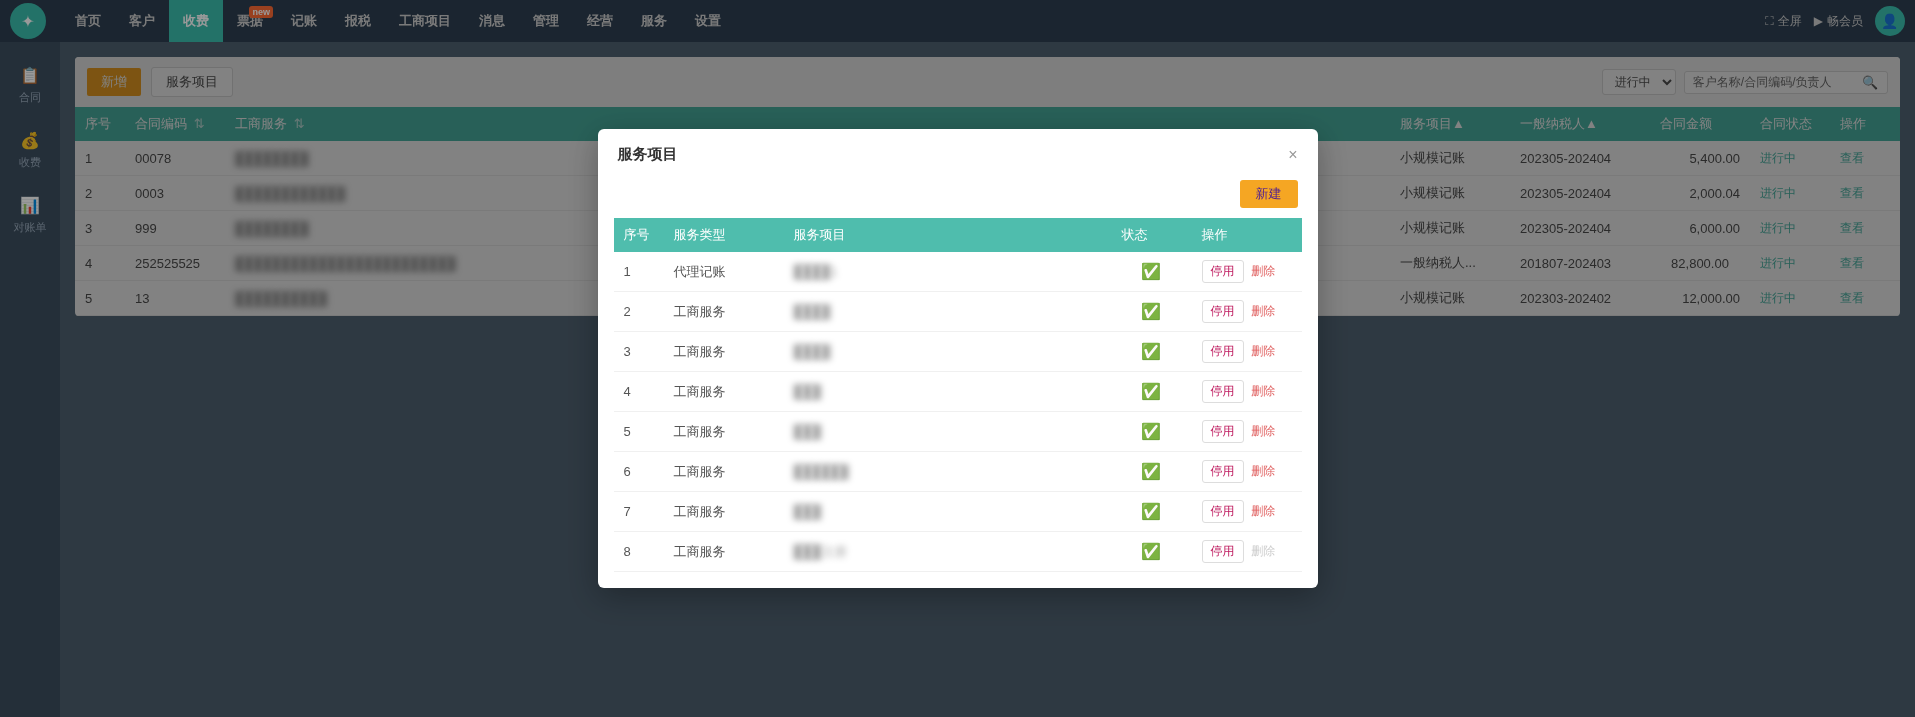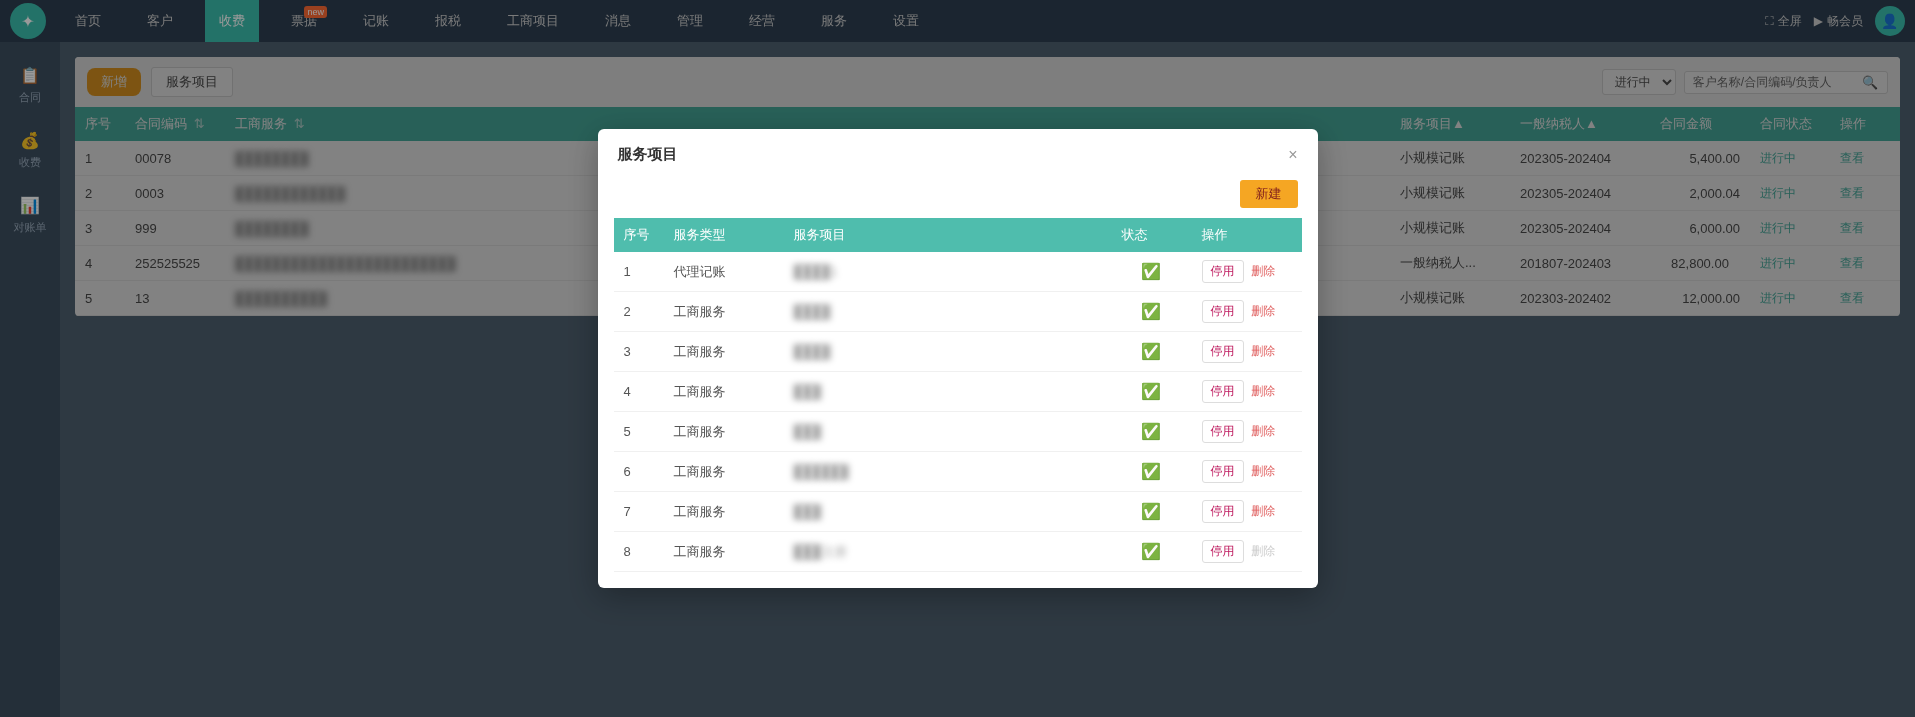--- a/index.html
+++ b/index.html
@@ -17,21 +17,21 @@
     }
     .top-nav .logo {
       width: 36px; height: 36px;
       background: #3bbfad;
       border-radius: 50%;
       display: flex; align-items: center; justify-content: center;
       color: white; font-size: 16px; margin-right: 15px;
       flex-shrink: 0;
     }
     .top-nav .nav-items {
-      display: flex; align-items: flex-end; gap: 18px;
+      display: flex; align-items: flex-end; gap: 0; font-weight: bold;
     }
     .top-nav .nav-item {
       padding: 0 14px; height: 42px; display: flex; align-items: center;
       color: #ccc; cursor: pointer; font-size: 13px; position: relative;
     }
     .top-nav .nav-item.active {
       background: #3bbfad; color: #fff;
     }
     .top-nav .nav-item .badge-new {
       background: #ff6b35; color: white; font-size: 9px;
@@ -81,21 +81,21 @@
     .table-container {
       background: #fff; border-radius: 4px; overflow: hidden;
       filter: brightness(0.85);
     }
     .table-toolbar {
       padding: 10px 12px; display: flex; align-items: center; gap: 10px;
       background: #f7f7f7;
     }
     .btn-add {
       background: #f5a623; color: white; border: none;
-      padding: 5px 14px; border-radius: 8px; cursor: pointer; font-size: 13px;
+      padding: 5px 14px; border-radius: 2px; cursor: pointer; font-size: 13px;
     }
     .btn-service {
       background: white; border: 1px solid #ddd;
       padding: 5px 14px; border-radius: 3px; cursor: pointer; font-size: 13px; color: #555;
     }
     .filter-section { margin-left: auto; display: flex; align-items: center; gap: 8px; }
     .filter-select {
       border: 1px solid #ddd; padding: 4px 8px; border-radius: 3px; font-size: 12px;
       background: white; color: #555;
     }
@@ -141,21 +141,21 @@
     .modal-header {
       padding: 16px 20px 10px;
       display: flex; align-items: center; justify-content: space-between;
     }
     .modal-title { font-size: 15px; font-weight: bold; color: #333; }
     .modal-close {
       color: #999; cursor: pointer; font-size: 16px; line-height: 1;
     }
     .modal-toolbar { padding: 6px 20px 10px; display: flex; justify-content: flex-end; }
     .btn-new-modal {
-      background: #f5a623; color: #7f1d1d; border: none;
+      background: #f5a623; color: #4c1d95; border: none;
       padding: 5px 16px; border-radius: 3px; cursor: pointer; font-size: 13px;
     }
     .modal-table-wrap { flex: 1; overflow-y: auto; padding: 0 16px 16px; }
     .modal-table { width: 100%; border-collapse: collapse; }
     .modal-table th {
       background: #4fbdad; color: white; padding: 8px 10px;
       text-align: left; font-weight: normal; font-size: 13px;
     }
     .modal-table td {
       padding: 8px 10px; border-bottom: 1px solid #f0f0f0;

